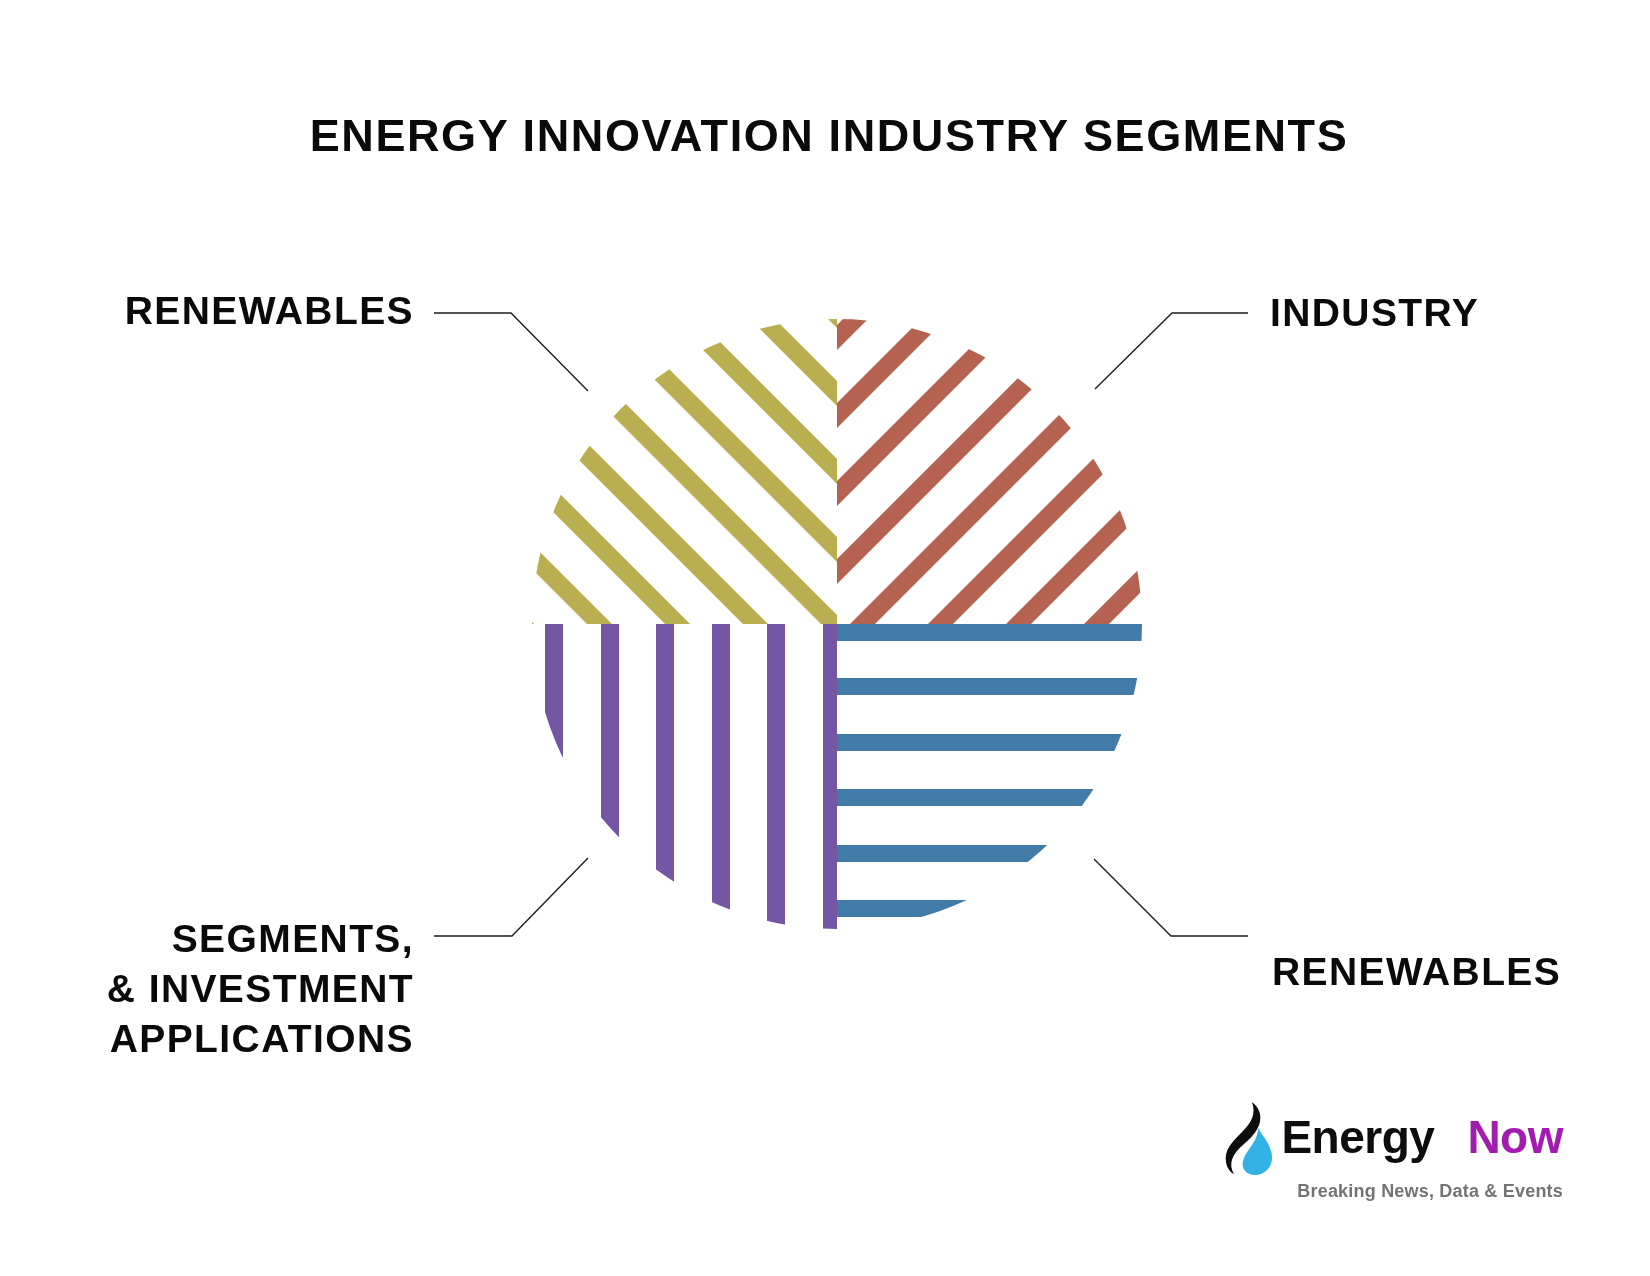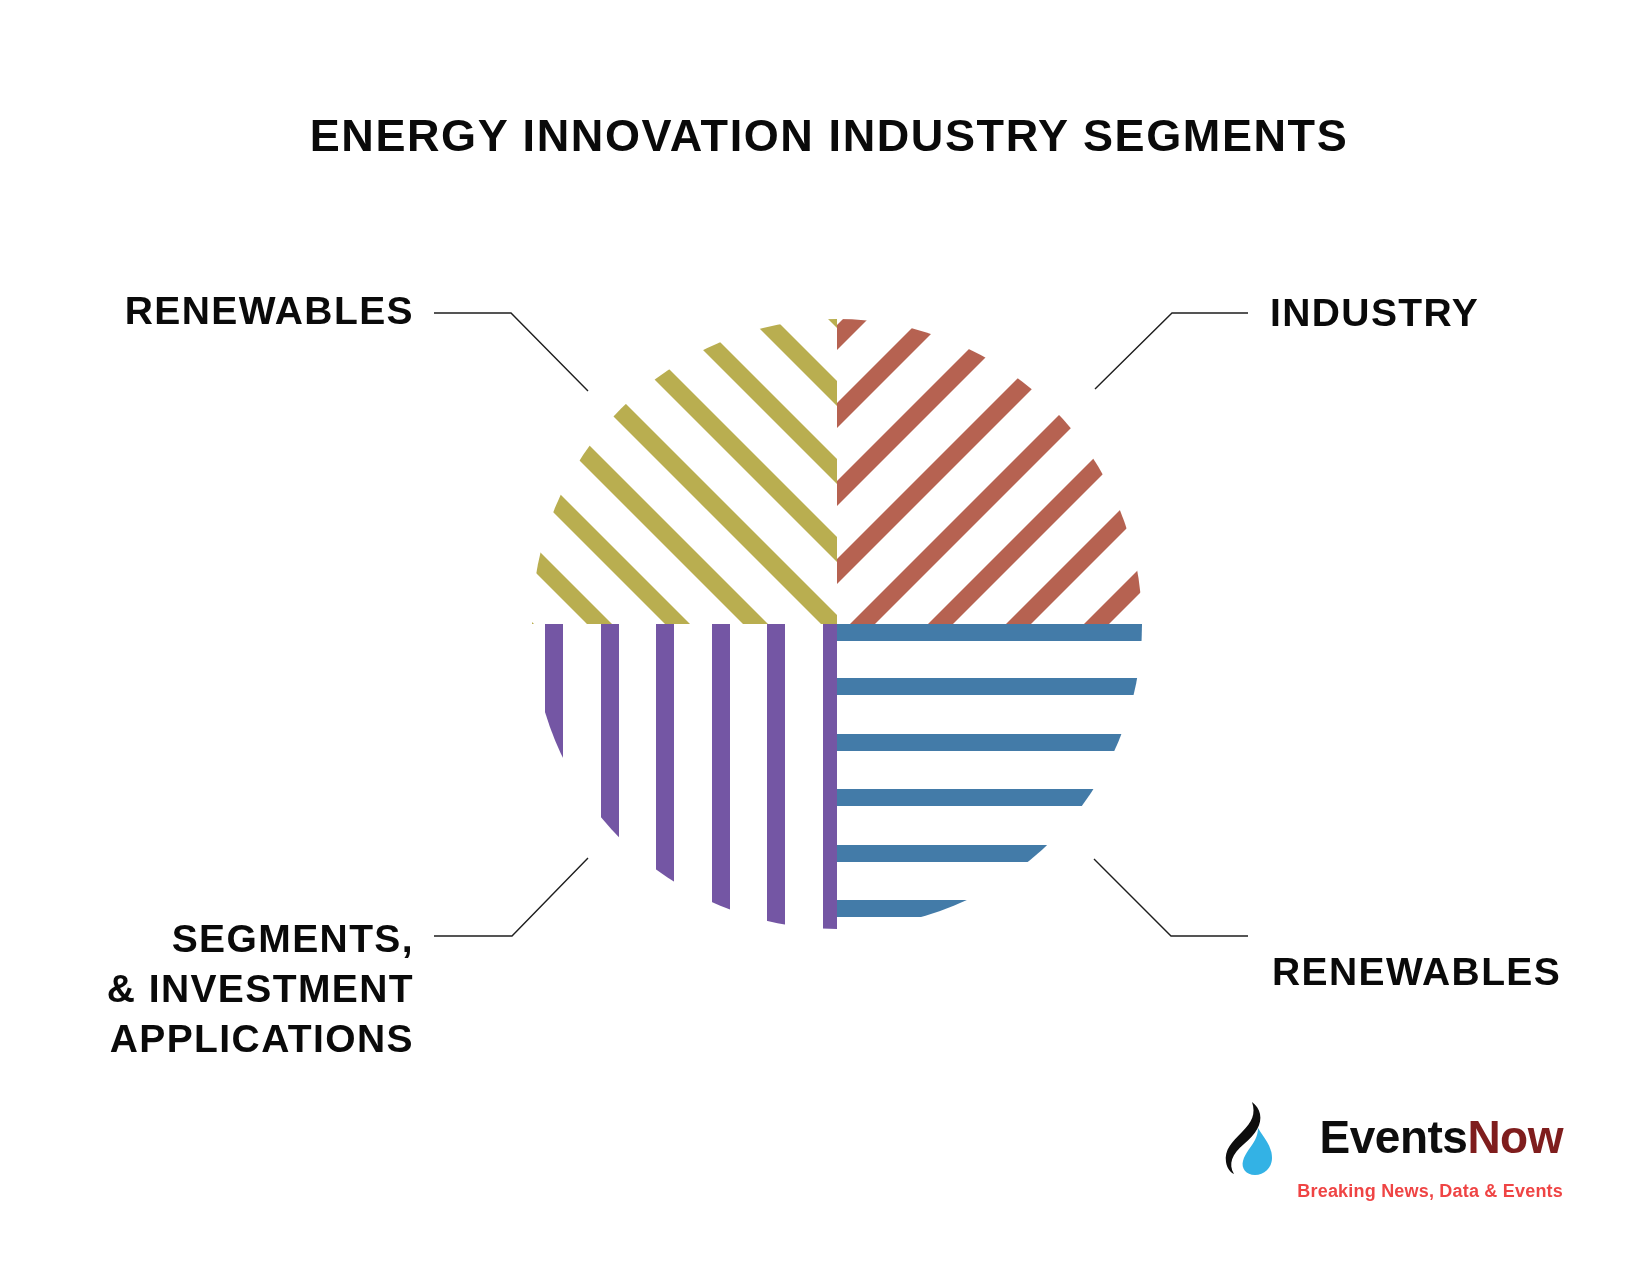--- a/index.html
+++ b/index.html
@@ -13,23 +13,23 @@
   .lbl-right { text-align: right; }
   .tech { right: 1236px; top: 286px; }
   .services { left: 1270px; top: 288px; }
   .renew { left: 1272px; top: 947px; text-align: center; }
   .research { right: 1236px; top: 914px; }
   svg.diagram { position: absolute; left: 0; top: 0; }
   .logo { position: absolute; left: 1218px; top: 1098px; width: 345px; height: 110px; }
   .logo-word { position: absolute; right: 0; top: 16px; font-size: 46px; font-weight: 700; line-height: 1;
                letter-spacing: -0.5px; white-space: nowrap; }
   .logo-word .w1 { color: #0d0d0d; }
-  .logo-word .w2 { color: #7f1d1d; }
+  .logo-word .w2 { color: #a21caf; margin-left: 33px; }
   .logo-tag { position: absolute; right: 0; top: 84px; font-size: 18px; font-weight: 700; line-height: 1;
-              color: #ef4444; white-space: nowrap; letter-spacing: 0.2px; }
+              color: #737373; white-space: nowrap; letter-spacing: 0.2px; }
   .logo-icon { position: absolute; left: 4px; top: 4px; }
 </style>
 </head>
 <body>
 
 <div class="abs title">ENERGY INNOVATION INDUSTRY SEGMENTS</div>
 
 <svg class="diagram" width="1650" height="1276" viewBox="0 0 1650 1276">
   <defs>
     <clipPath id="q-tl">
@@ -112,16 +112,16 @@
   <span class="ln">&amp; INVESTMENT</span>
   <span class="ln">APPLICATIONS</span>
 </div>
 
 <div class="logo">
   <svg class="logo-icon" width="52" height="74" viewBox="0 0 52 74">
     <path d="M30 0 C34 12 30 20 20 30 C10 40 2 48 4 60 C5 66 8 70 12 72 C6 62 10 52 22 42 C34 32 40 22 38 12 C37 7 34 3 30 0 Z" fill="#0d0d0d"></path>
     <path d="M36 26 C42 36 50 44 50 56 C50 66 42 73 33 73 C24 73 19 66 21 59 C23 51 30 44 33 38 C35 34 36 30 36 26 Z" fill="#33B2E5"></path>
   </svg>
   <div class="logo-word">
-    <span class="w1">Events</span><span class="w2">Now</span>
+    <span class="w1">Energy</span><span class="w2">Now</span>
   </div>
   <div class="logo-tag">Breaking News, Data &amp; Events</div>
 </div>
 
 </body></html>

